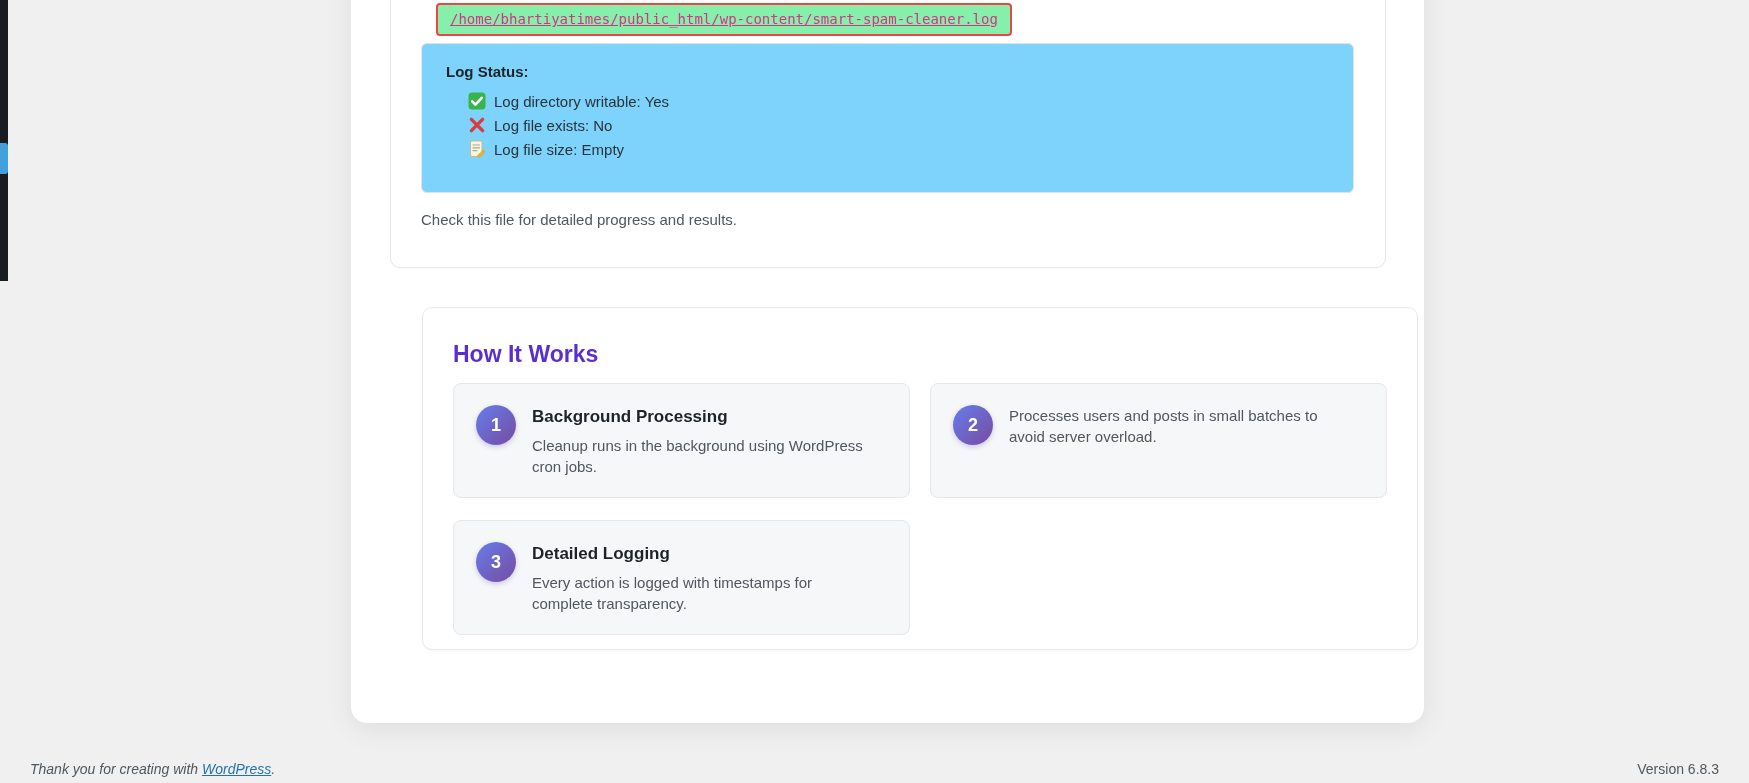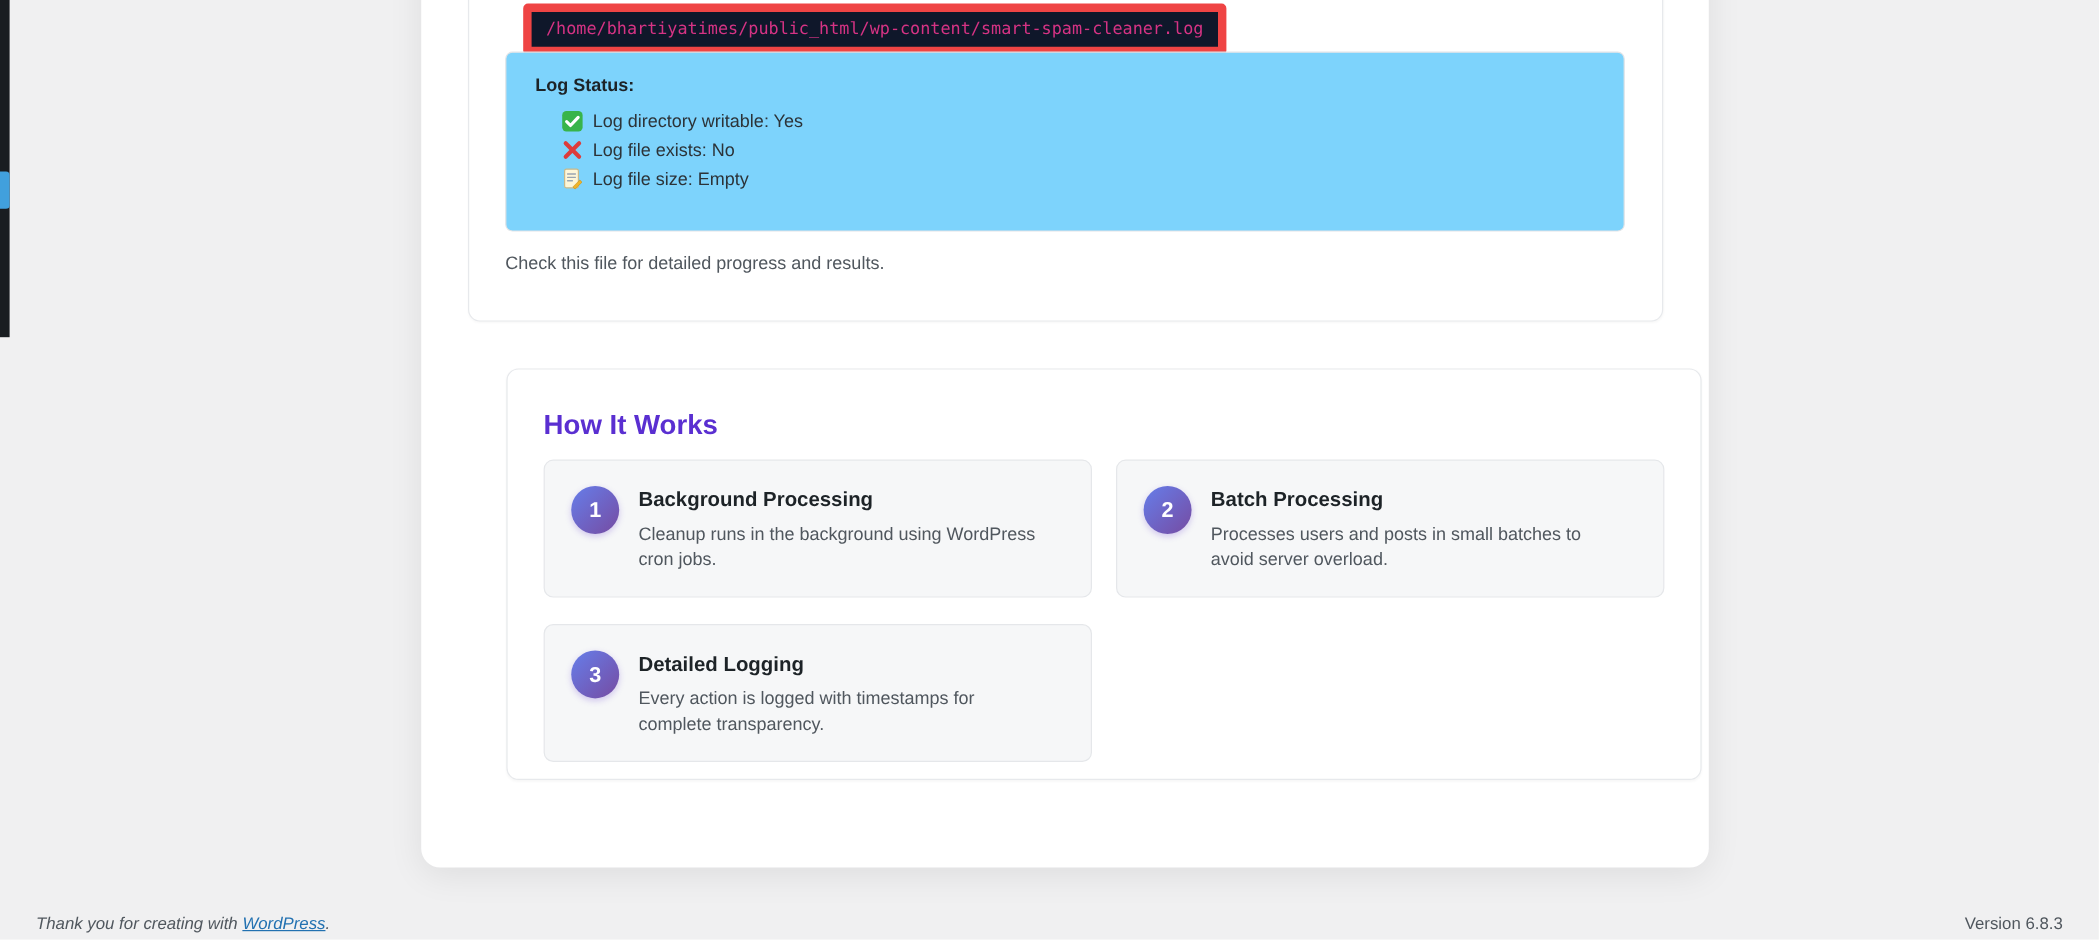--- a/index.html
+++ b/index.html
@@ -29,24 +29,24 @@
     position: absolute; background: #ffffff;
     border: 1px solid #e7e9ec; border-radius: 10px;
     box-shadow: 0 1px 2px rgba(0,0,0,.03);
   }
   .section-log { left: 39px; top: 20px; width: 996px; height: 328px; }
   .section-how { left: 39px; top: 387px; width: 996px; height: 343px; padding: 33px 30px 0; margin-left: 32px; }
 
   .code-chip {
     position: absolute; left: 45px; top: 62px;
     display: inline-block;
-    background: #0f172a; border: 7px solid #ef4444; border-radius: 4px;
+    background: #86efac; border: 2px solid #ef4444; border-radius: 4px;
     padding: 6px 12px 7px;
     font-family: "DejaVu Sans Mono", monospace;
-    font-size: 14px; color: #d63384; white-space: nowrap;
+    font-size: 14px; color: #d63384; white-space: nowrap; text-decoration: underline;
   }
 
   .log-box {
     position: absolute; left: 30px; top: 102px; width: 933px; height: 150px;
     background: #7dd3fc; border: 1px solid #e2e4e7; border-radius: 6px;
     padding: 19px 24px;
   }
   .log-box .title { font-size: 15px; font-weight: bold; color: #1d2327; margin-bottom: 9px; }
   .log-line {
     display: flex; align-items: center; gap: 8px;
@@ -141,21 +141,20 @@
         <div class="step-circle">1</div>
         <div>
           <div class="step-title">Background Processing</div>
           <div class="step-desc">Cleanup runs in the background using WordPress cron jobs.</div>
         </div>
       </div>
 
       <div class="step-card">
         <div class="step-circle">2</div>
         <div>
-          <div class="step-title">Batch Processing</div>
           <div class="step-desc">Processes users and posts in small batches to avoid server overload.</div>
         </div>
       </div>
 
       <div class="step-card">
         <div class="step-circle">3</div>
         <div>
           <div class="step-title">Detailed Logging</div>
           <div class="step-desc">Every action is logged with timestamps for complete transparency.</div>
         </div>

